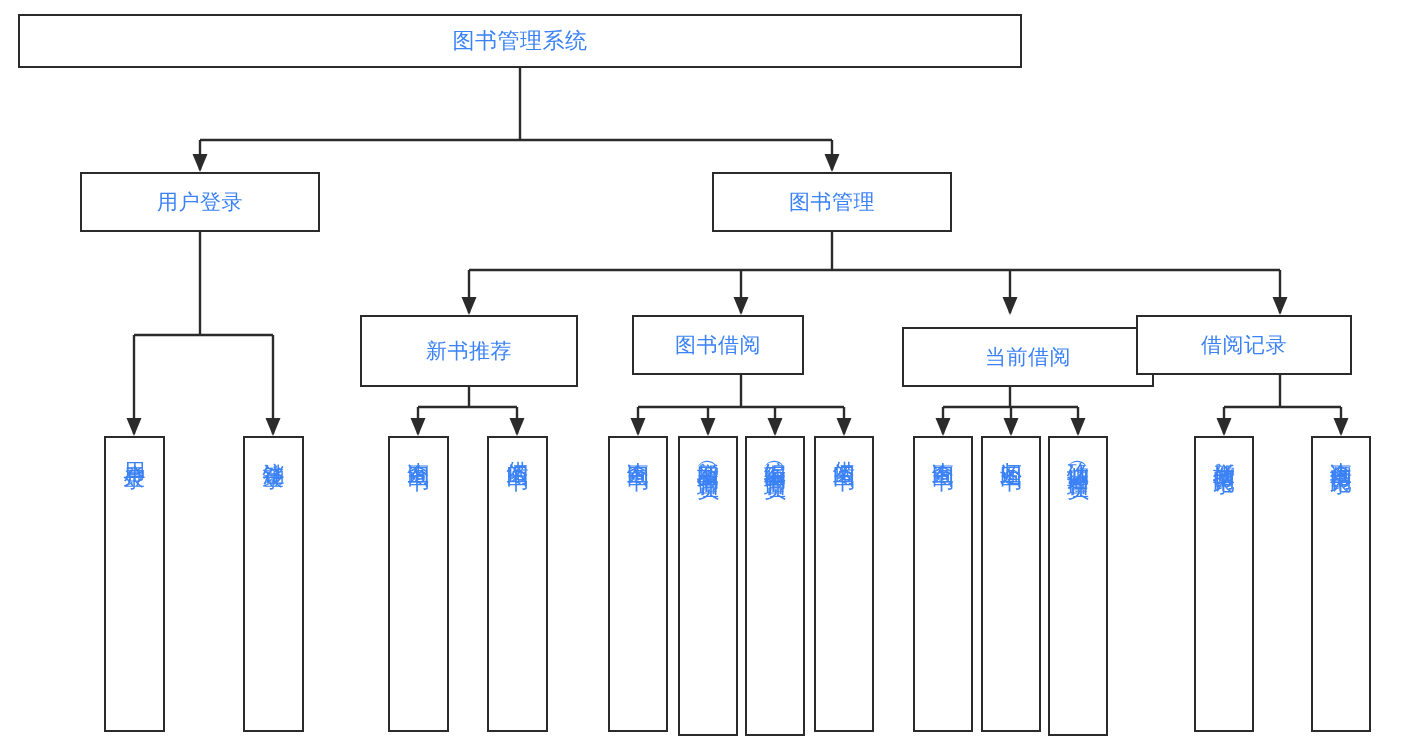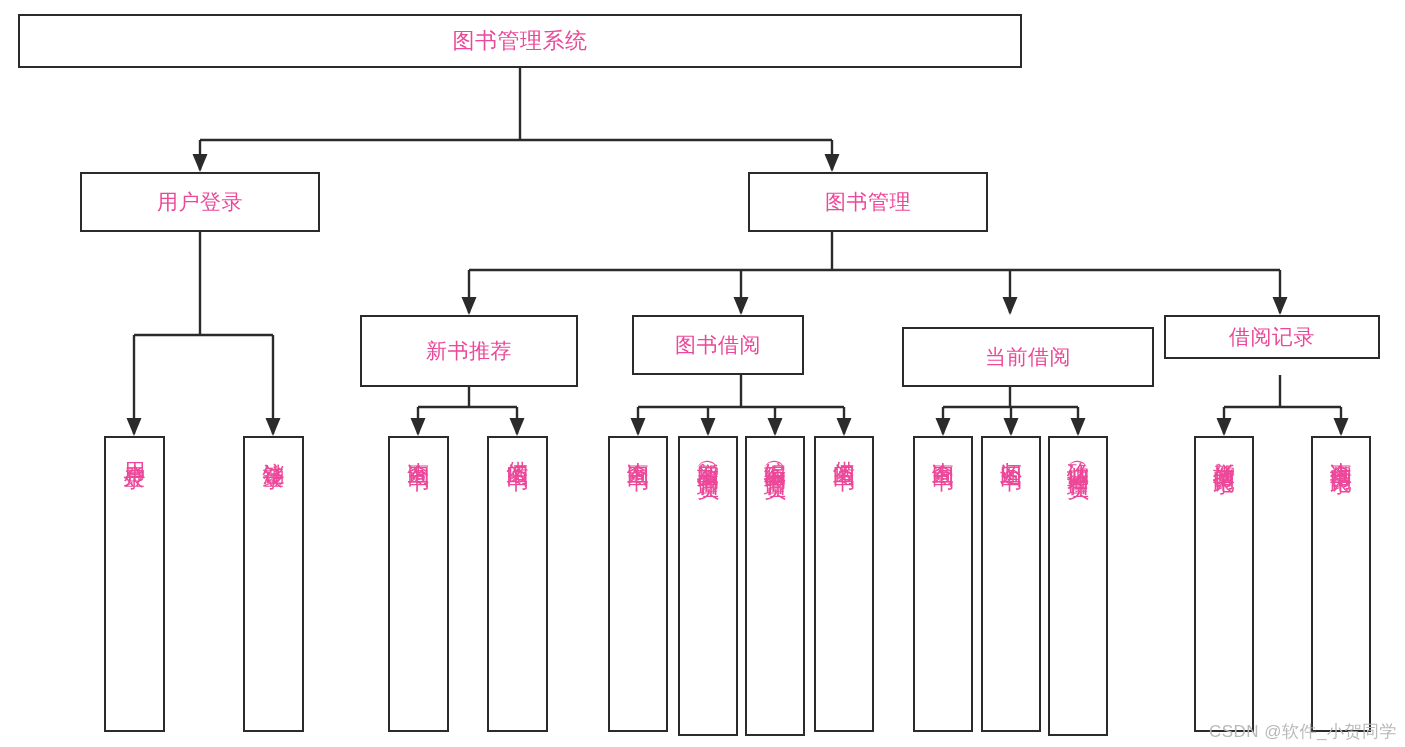--- a/index.html
+++ b/index.html
@@ -30,21 +30,21 @@
     position: absolute;
     box-sizing: border-box;
     background: #ffffff;
     border: 2px solid #2b2b2b;
     display: flex;
     align-items: center;
     justify-content: center;
     overflow: hidden;
   }
   .node-label {
-    color: #ec4899;
+    color: #3b82f6;
     line-height: 1.18;
     white-space: nowrap;
   }
   .node-box.horizontal .node-label {
     font-size: 21px;
     letter-spacing: 0.5px;
   }
   .node-box.root .node-label {
     font-size: 22px;
   }
@@ -130,33 +130,33 @@
       <polygon points="1333.5,418 1348.5,418 1341,436" fill="#2b2b2b"></polygon>
     </svg>
 
   <div id="nodes-layer">
       <div class="node-box horizontal root" style="left: 18px; top: 14px; width: 1004px; height: 54px;">
         <span class="node-label">图书管理系统</span>
       </div>
       <div class="node-box horizontal" style="left: 80px; top: 172px; width: 240px; height: 60px;">
         <span class="node-label">用户登录</span>
       </div>
-      <div class="node-box horizontal" style="left: 748px; top: 172px; width: 240px; height: 60px;">
+      <div class="node-box horizontal" style="left: 712px; top: 172px; width: 240px; height: 60px;">
         <span class="node-label">图书管理</span>
       </div>
       <div class="node-box horizontal" style="left: 360px; top: 315px; width: 218px; height: 72px;">
         <span class="node-label">新书推荐</span>
       </div>
       <div class="node-box horizontal" style="left: 632px; top: 315px; width: 172px; height: 60px;">
         <span class="node-label">图书借阅</span>
       </div>
       <div class="node-box horizontal" style="left: 902px; top: 327px; width: 252px; height: 60px;">
         <span class="node-label">当前借阅</span>
       </div>
-      <div class="node-box horizontal" style="left: 1164px; top: 315px; width: 216px; height: 44px;">
+      <div class="node-box horizontal" style="left: 1136px; top: 315px; width: 216px; height: 60px;">
         <span class="node-label">借阅记录</span>
       </div>
       <div class="node-box vertical" style="left: 104px; top: 436px; width: 61px; height: 296px;">
         <span class="node-label">用户登录</span>
       </div>
       <div class="node-box vertical" style="left: 243px; top: 436px; width: 61px; height: 296px;">
         <span class="node-label">注销登录</span>
       </div>
       <div class="node-box vertical" style="left: 388px; top: 436px; width: 61px; height: 296px;">
         <span class="node-label">查询图书</span>
@@ -186,14 +186,13 @@
         <span class="node-label">确认归还（管理员）</span>
       </div>
       <div class="node-box vertical" style="left: 1194px; top: 436px; width: 60px; height: 296px;">
         <span class="node-label">新增借阅记录</span>
       </div>
       <div class="node-box vertical" style="left: 1311px; top: 436px; width: 60px; height: 296px;">
         <span class="node-label">查询借阅记录</span>
       </div>
     </div>
 
-  <div id="watermark">CSDN @软件_小贺同学</div>
 </div>
 
 </body></html>

